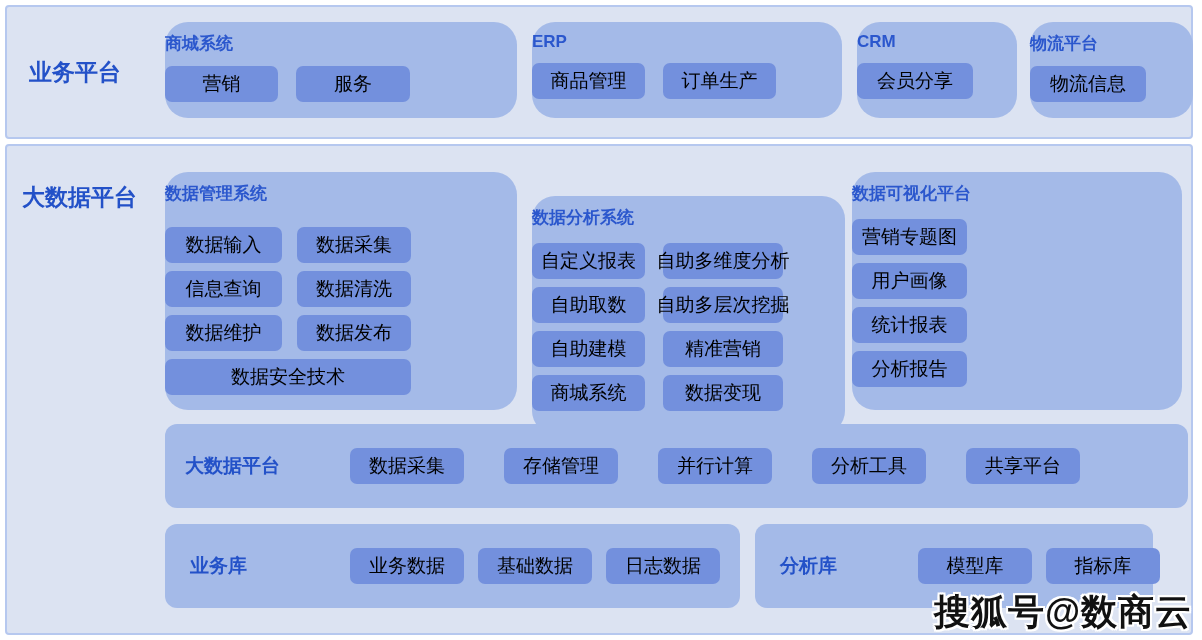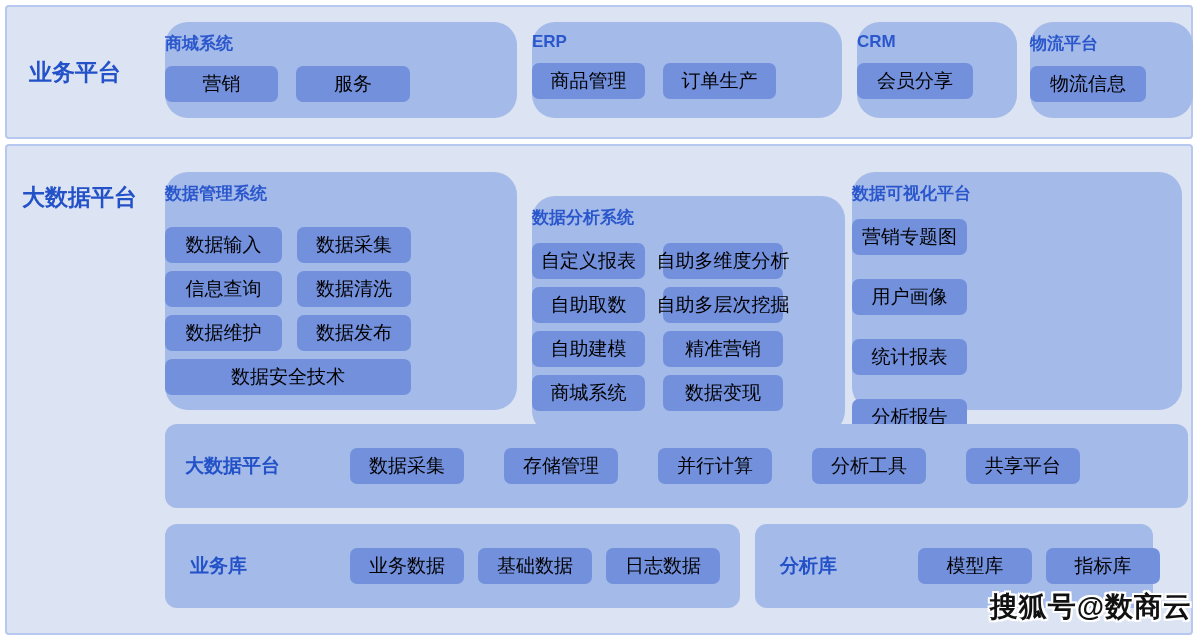--- a/index.html
+++ b/index.html
@@ -50,21 +50,21 @@
     height:36px;
     display:flex;
     align-items:center;
     justify-content:center;
     white-space:nowrap;
     box-sizing:border-box;
   }
   .btn-row{display:flex;justify-content:center;gap:18px;margin-top:11px;}
   .grid2{display:grid;grid-template-columns:117px 114px;column-gap:15px;row-gap:8px;margin-top:22px;}
   .grid2b{display:grid;grid-template-columns:113px 120px;column-gap:18px;row-gap:8px;margin-top:14px;}
-  .grid1{display:grid;grid-template-columns:115px;row-gap:24px;margin-top:14px;}
+  .grid1{display:grid;grid-template-columns:115px;row-gap:8px;margin-top:14px;}
   .span2{grid-column:1 / span 2;}
   .row-card{
     position:absolute;
     background:#a4bae8;
     border-radius:12px;
     box-sizing:border-box;
   }
   .row-label{
     position:absolute;
     color:#2351c8;
@@ -73,21 +73,21 @@
     top:50%;
     transform:translateY(-50%);
     white-space:nowrap;
   }
   .row-btn{position:absolute;top:50%;transform:translateY(-50%);width:114px;}
   .w113{width:113px;} .w114{width:114px;} .w116{width:116px;}
   .watermark{
     position:absolute;
     right:10px;
     top:588px;
-    font-size:28px;
+    font-size:36px;
     font-weight:bold;
     color:#111111;
     letter-spacing:1px;
     text-shadow:
       -2px -2px 0 #fff, 2px -2px 0 #fff, -2px 2px 0 #fff, 2px 2px 0 #fff,
       -2px 0 0 #fff, 2px 0 0 #fff, 0 -2px 0 #fff, 0 2px 0 #fff;
     white-space:nowrap;
   }
 </style>
 </head>

